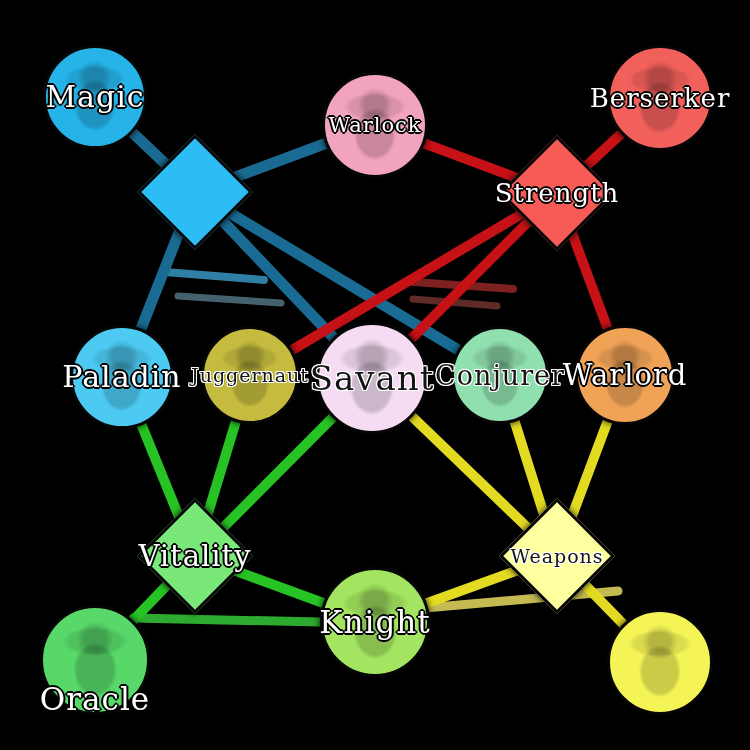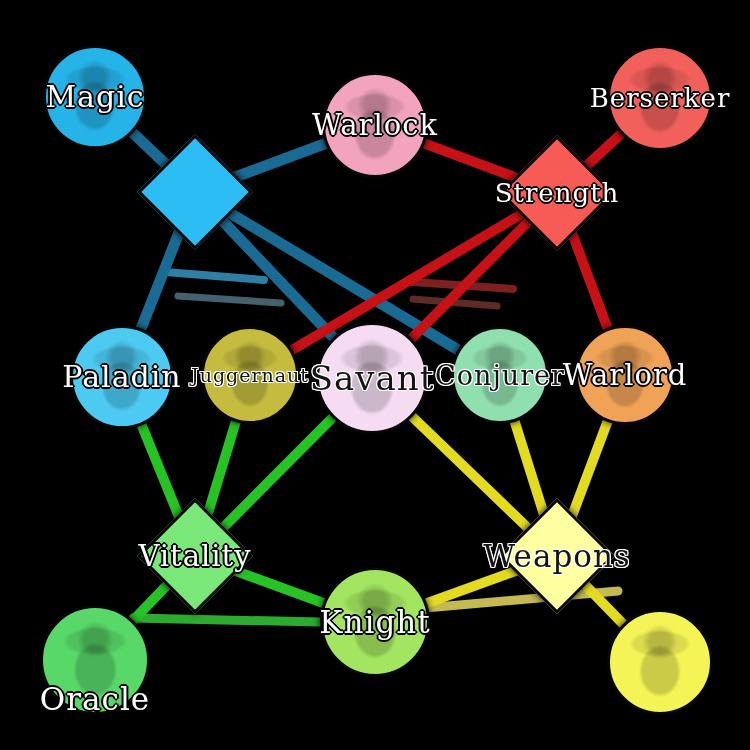--- a/index.html
+++ b/index.html
@@ -107,21 +107,21 @@
     </svg>
   <div id="nodes">
       <div class="node circle" style="left: 95px; top: 97px; width: 104px; height: 104px;">
         <div class="shape" style="width: 104px; height: 104px; background: rgb(38, 179, 232);"></div>
         <div class="emblem"></div>
         <span class="label light" style="font-size: 30px;">Magic</span>
       </div>
       <div class="node circle" style="left: 375px; top: 125px; width: 106px; height: 106px;">
         <div class="shape" style="width: 106px; height: 106px; background: rgb(242, 163, 189);"></div>
         <div class="emblem"></div>
-        <span class="label light" style="font-size: 29px;">Warlock</span>
+        <span class="label light" style="font-size: 21px;">Warlock</span>
       </div>
       <div class="node circle" style="left: 660px; top: 98px; width: 106px; height: 106px;">
         <div class="shape" style="width: 106px; height: 106px; background: rgb(242, 96, 92);"></div>
         <div class="emblem"></div>
         <span class="label light" style="font-size: 26px;">Berserker</span>
       </div>
       <div class="node diamond" style="left: 195px; top: 192px; width: 116px; height: 116px;">
         <div class="shape" style="width: 82px; height: 82px; background: rgb(44, 189, 244);"></div>
       </div>
       <div class="node diamond" style="left: 557px; top: 193px; width: 116px; height: 116px;">
@@ -152,21 +152,21 @@
         <div class="shape" style="width: 100px; height: 100px; background: rgb(240, 163, 87);"></div>
         <div class="emblem"></div>
         <span class="label light" style="font-size: 29px;">Warlord</span>
       </div>
       <div class="node diamond" style="left: 195px; top: 556px; width: 116px; height: 116px;">
         <div class="shape" style="width: 82px; height: 82px; background: rgb(121, 232, 120);"></div>
         <span class="label light" style="font-size: 29px;">Vitality</span>
       </div>
       <div class="node diamond" style="left: 557px; top: 556px; width: 116px; height: 116px;">
         <div class="shape" style="width: 82px; height: 82px; background: rgb(254, 255, 158);"></div>
-        <span class="label dark" style="font-size: 31px;">Weapons</span>
+        <span class="label dark" style="font-size: 19px;">Weapons</span>
       </div>
       <div class="node circle" style="left: 95px; top: 660px; width: 110px; height: 110px; align-items: flex-end;">
         <div class="shape" style="width: 110px; height: 110px; background: rgb(88, 216, 105);"></div>
         <div class="emblem"></div>
         <span class="label light" style="font-size: 31px;">Oracle</span>
       </div>
       <div class="node circle" style="left: 375px; top: 622px; width: 110px; height: 110px;">
         <div class="shape" style="width: 110px; height: 110px; background: rgb(163, 229, 96);"></div>
         <div class="emblem"></div>
         <span class="label light" style="font-size: 31px;">Knight</span>

